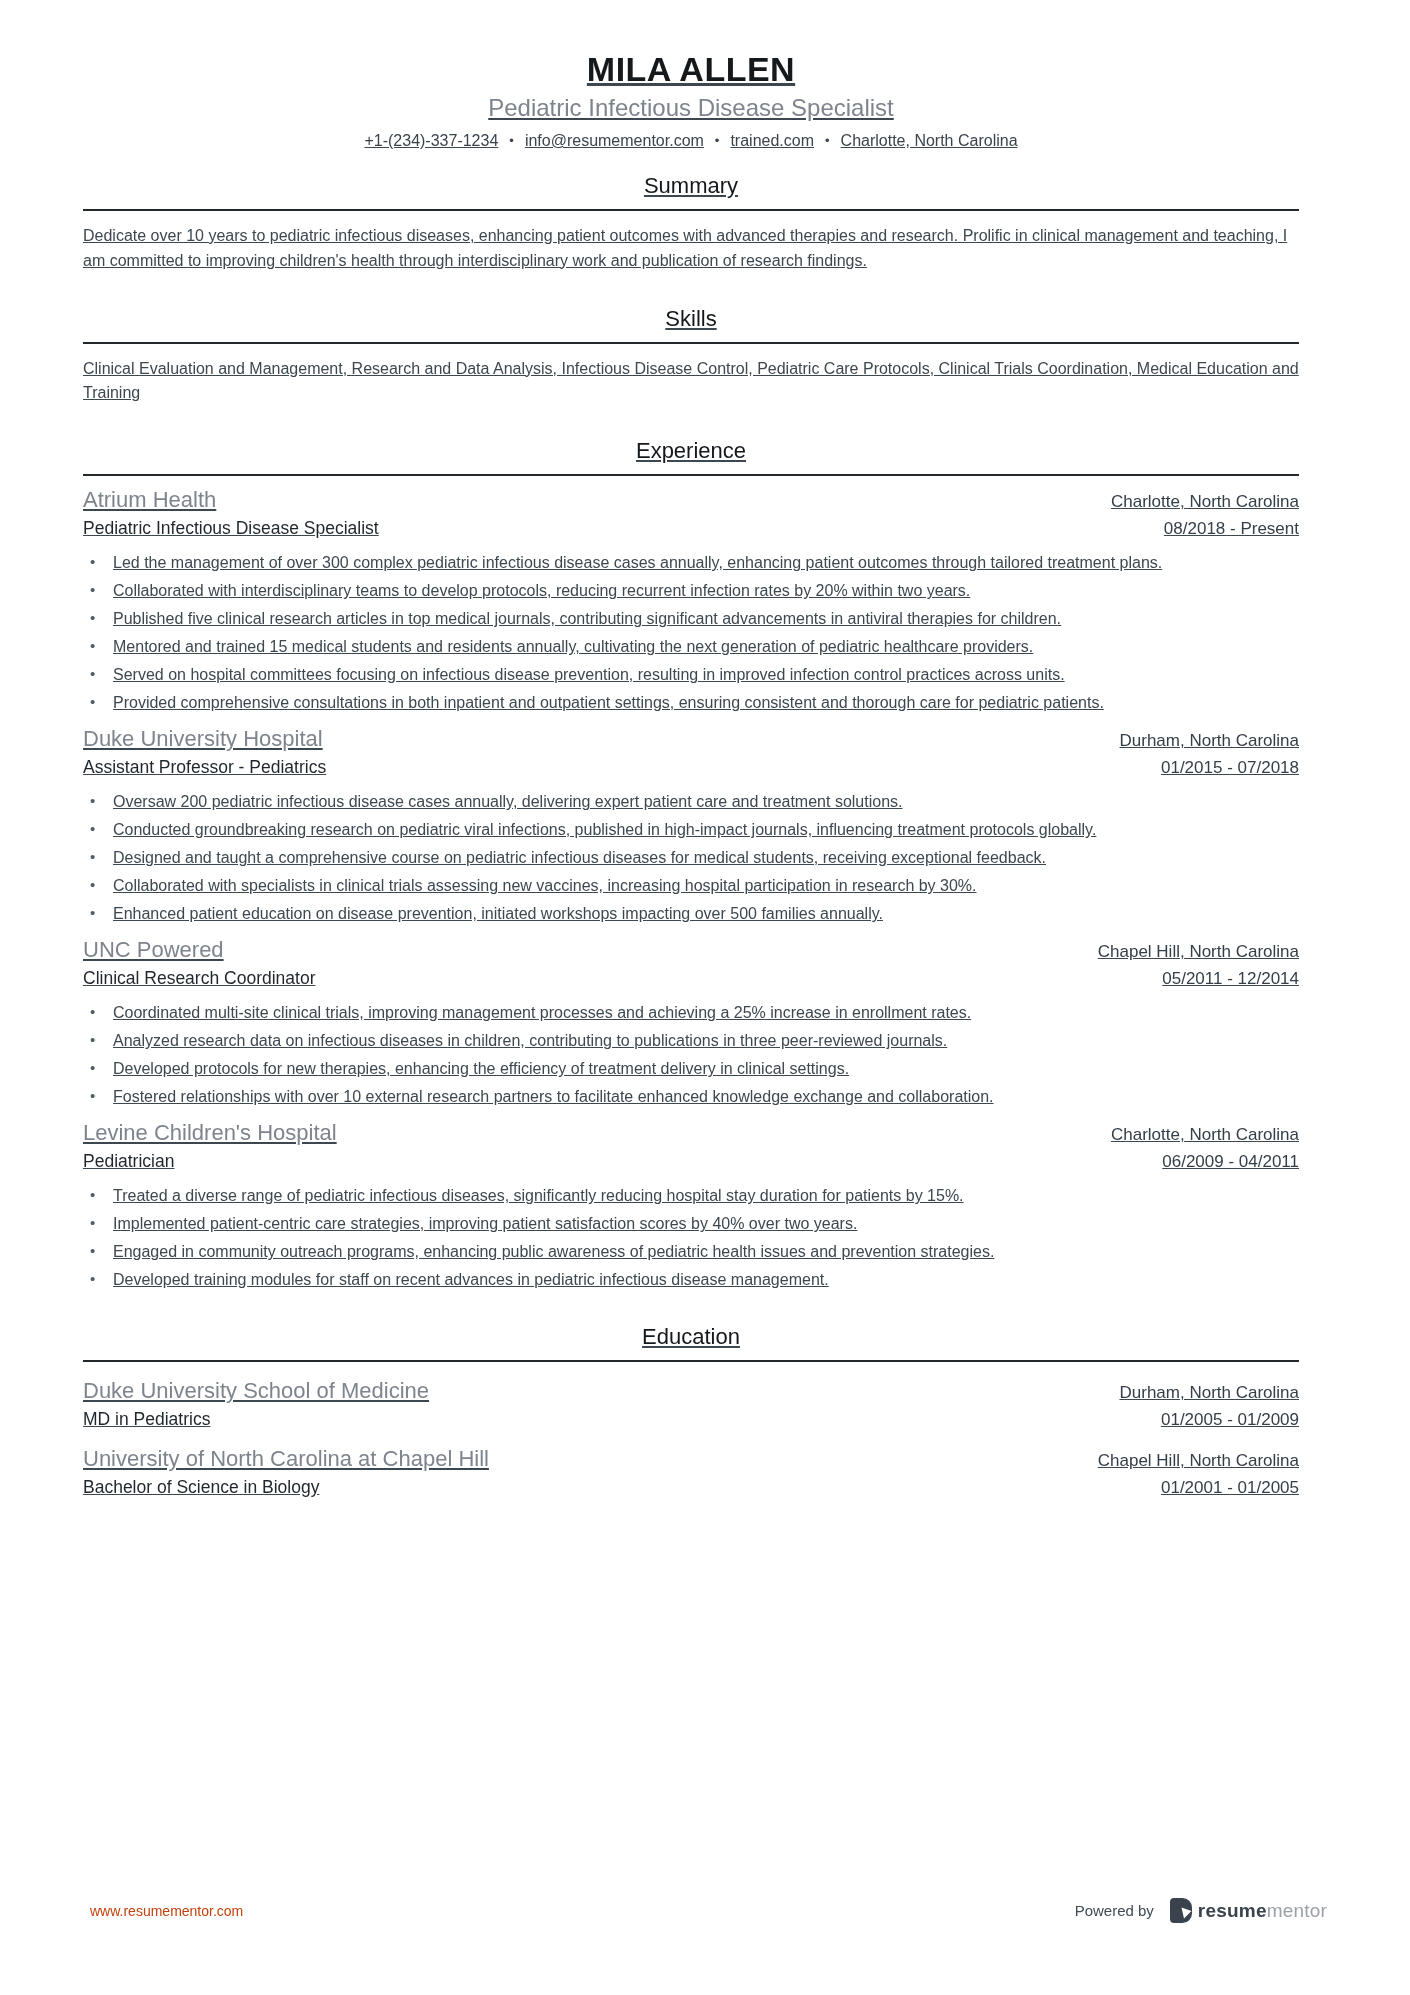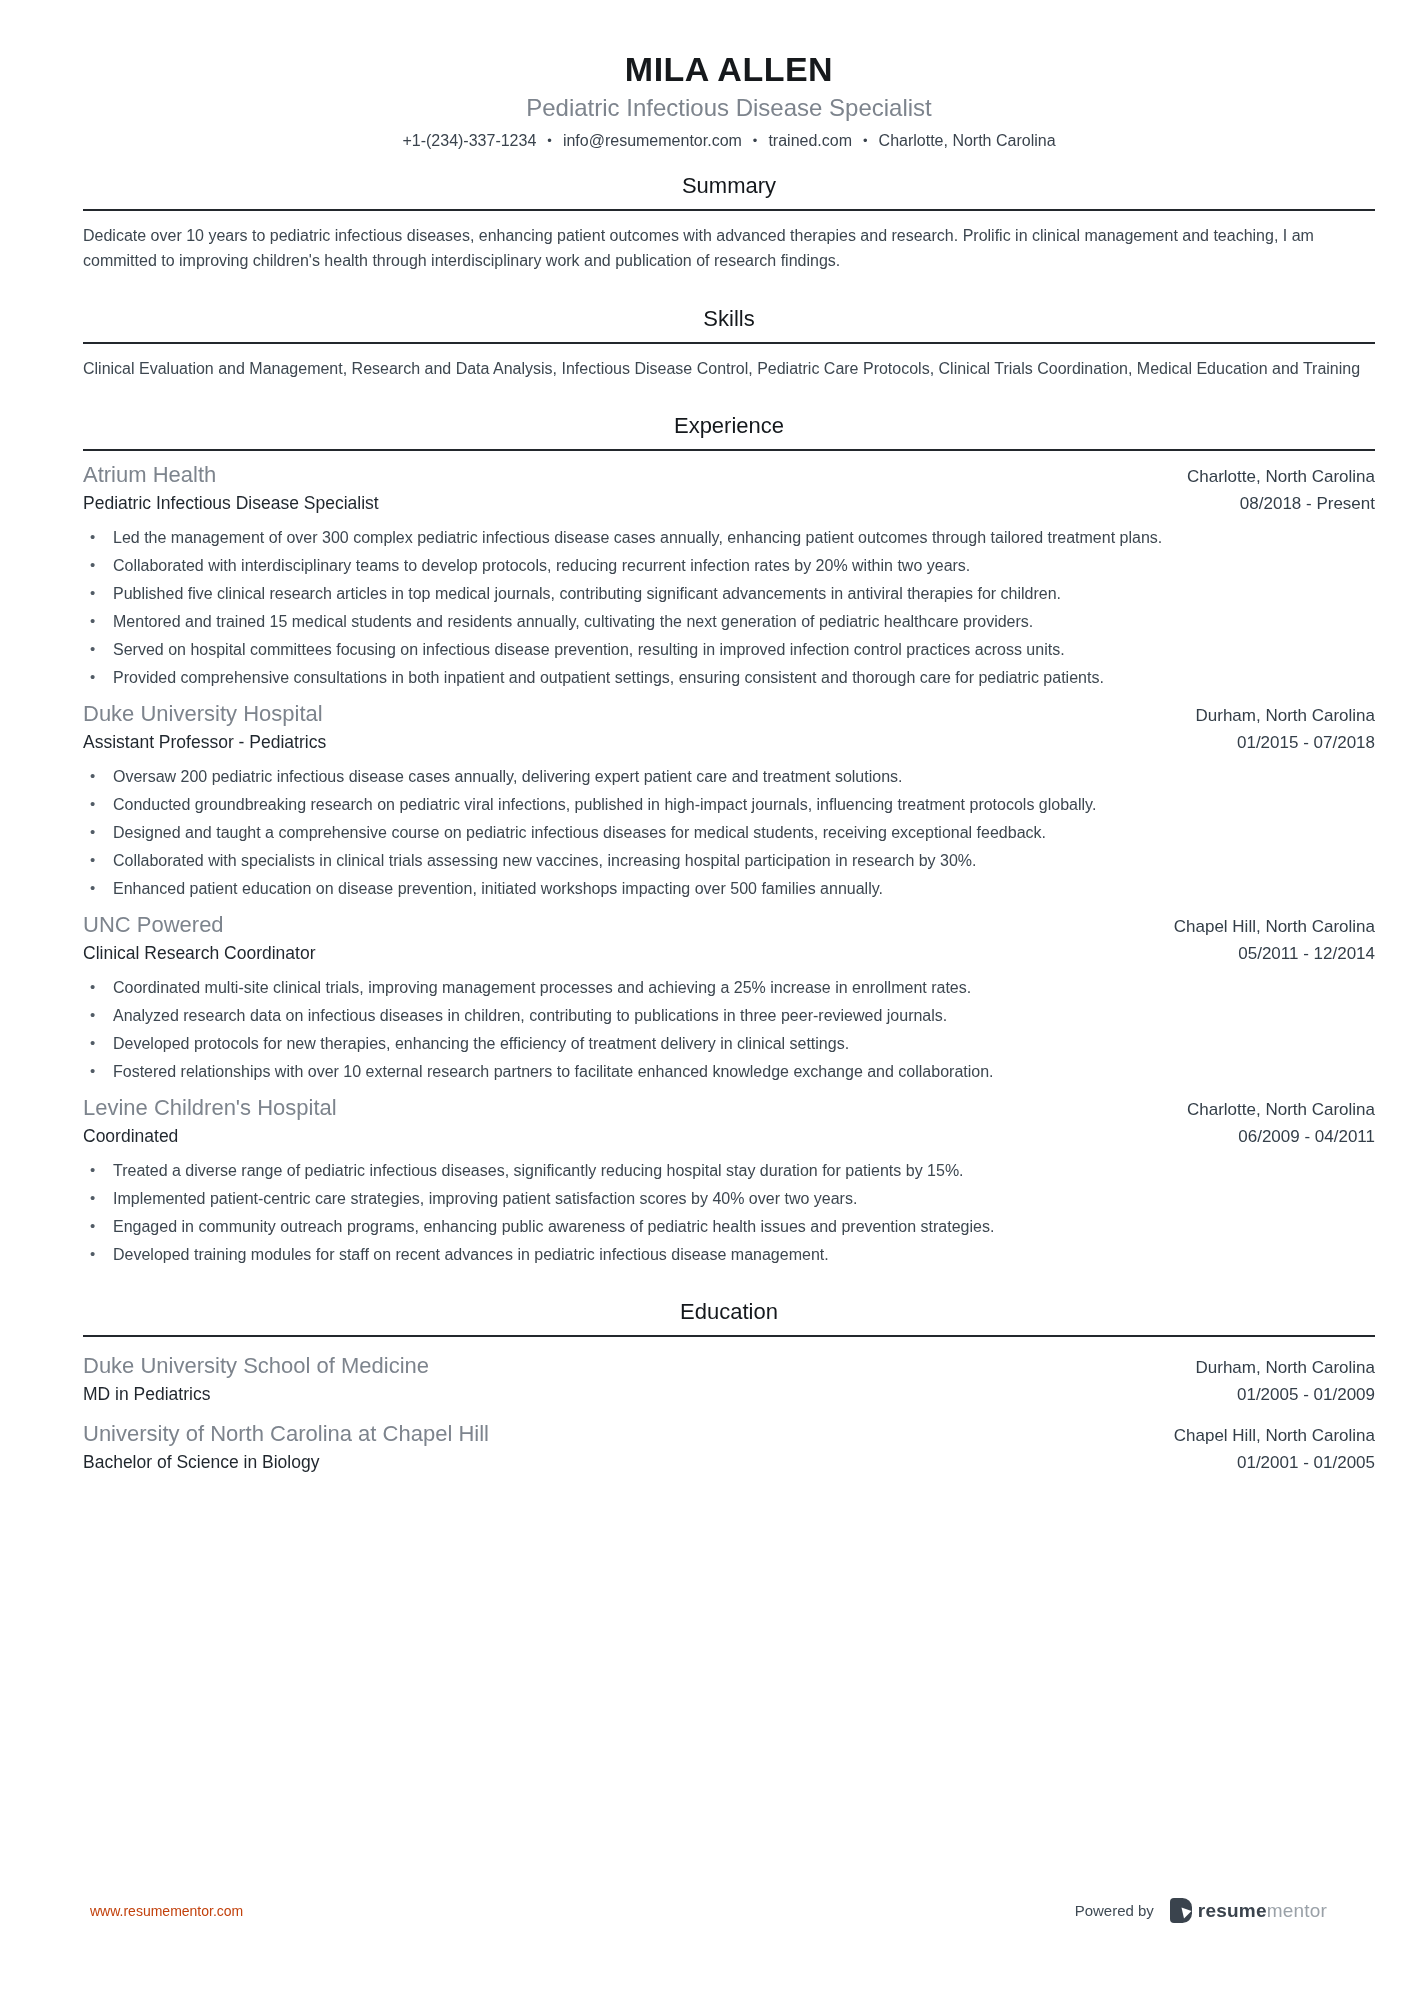--- a/index.html
+++ b/index.html
@@ -4,21 +4,21 @@
 <style>
   * { box-sizing: border-box; }
   html, body { margin: 0; padding: 0; }
   body {
     width: 1410px; height: 1995px;
     background: #ffffff;
     font-family: "Liberation Sans", "DejaVu Sans", sans-serif;
     color: #3d4750;
     position: relative;
   }
-  .page { padding: 50px 35px 0 83px; }
+  .page { padding: 50px 111px 0 83px; text-decoration: underline; }
 
   
   .resume-header { text-align: center; }
   .name { margin: 0; font-size: 34px; font-weight: 800; letter-spacing: 0.5px; color: #16191c; }
   .job-headline { margin: 5px 0 0 0; font-size: 24px; font-weight: 400; color: #7d848d; }
   .contact-line { margin-top: 10px; font-size: 16px; color: #3a434d; }
   .contact-line .sep { display: inline-block; margin: 0 11px; font-size: 13px; color: #3a434d; vertical-align: 1px; }
 
   
   .section { margin-top: 32px; }
@@ -145,21 +145,21 @@
         <li>Fostered relationships with over 10 external research partners to facilitate enhanced knowledge exchange and collaboration.</li>
       </ul>
     </div>
 
     <div class="entry">
       <div class="entry-row">
         <span class="company">Levine Children's Hospital</span>
         <span class="loc">Charlotte, North Carolina</span>
       </div>
       <div class="entry-row sub">
-        <span class="role">Coordinated</span>
+        <span class="role">Pediatrician</span>
         <span class="dates">06/2009 - 04/2011</span>
       </div>
       <ul class="bullets">
         <li>Treated a diverse range of pediatric infectious diseases, significantly reducing hospital stay duration for patients by 15%.</li>
         <li>Implemented patient-centric care strategies, improving patient satisfaction scores by 40% over two years.</li>
         <li>Engaged in community outreach programs, enhancing public awareness of pediatric health issues and prevention strategies.</li>
         <li>Developed training modules for staff on recent advances in pediatric infectious disease management.</li>
       </ul>
     </div>
   </section>

